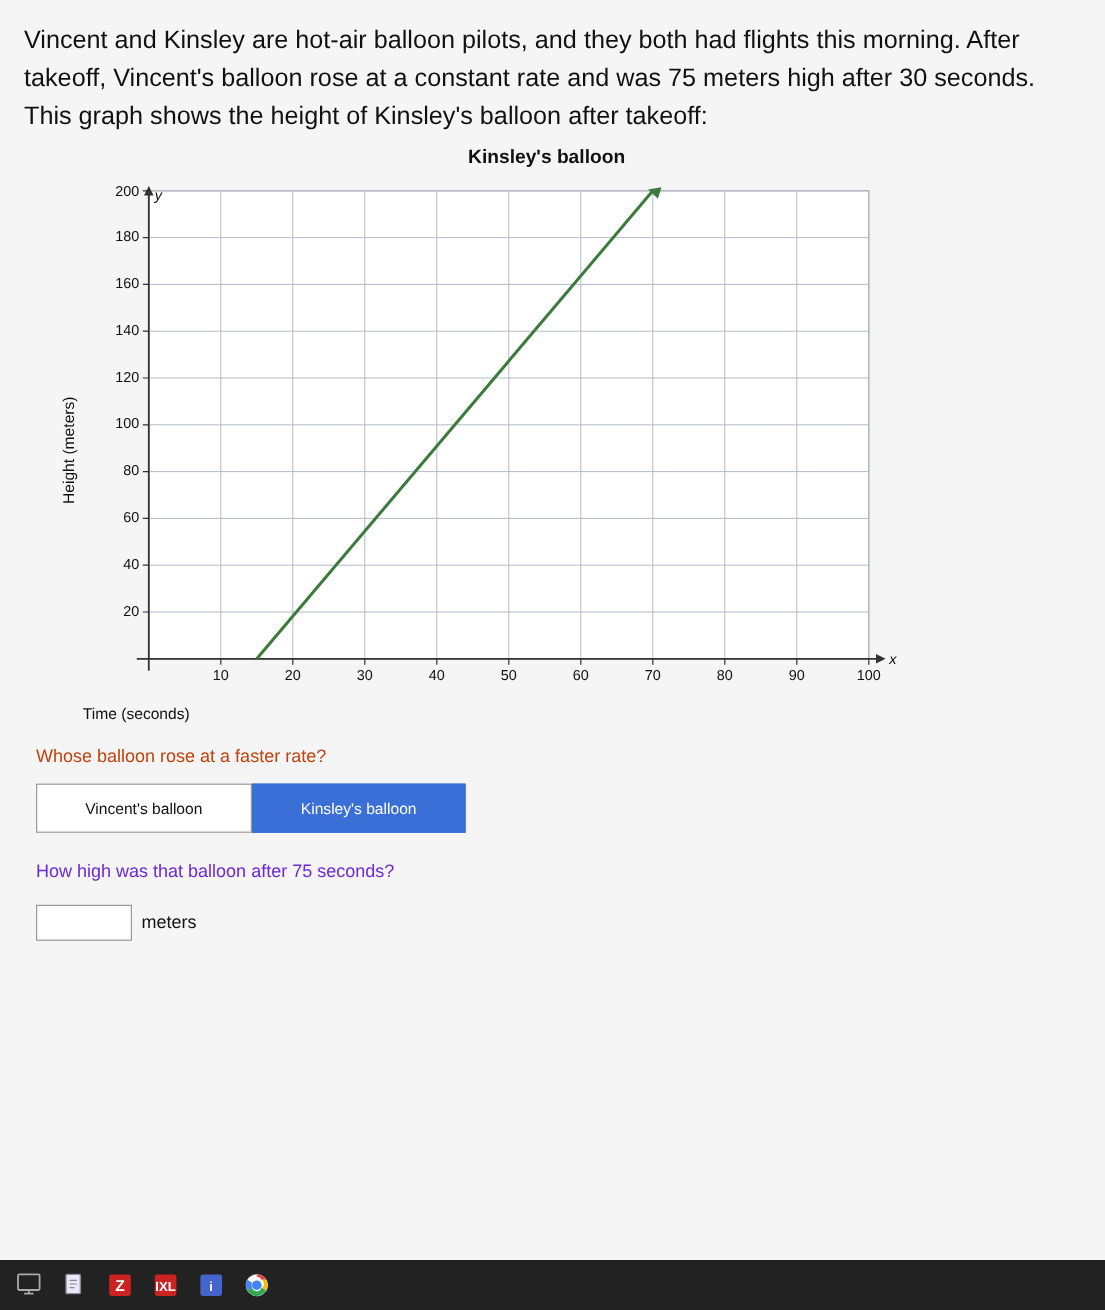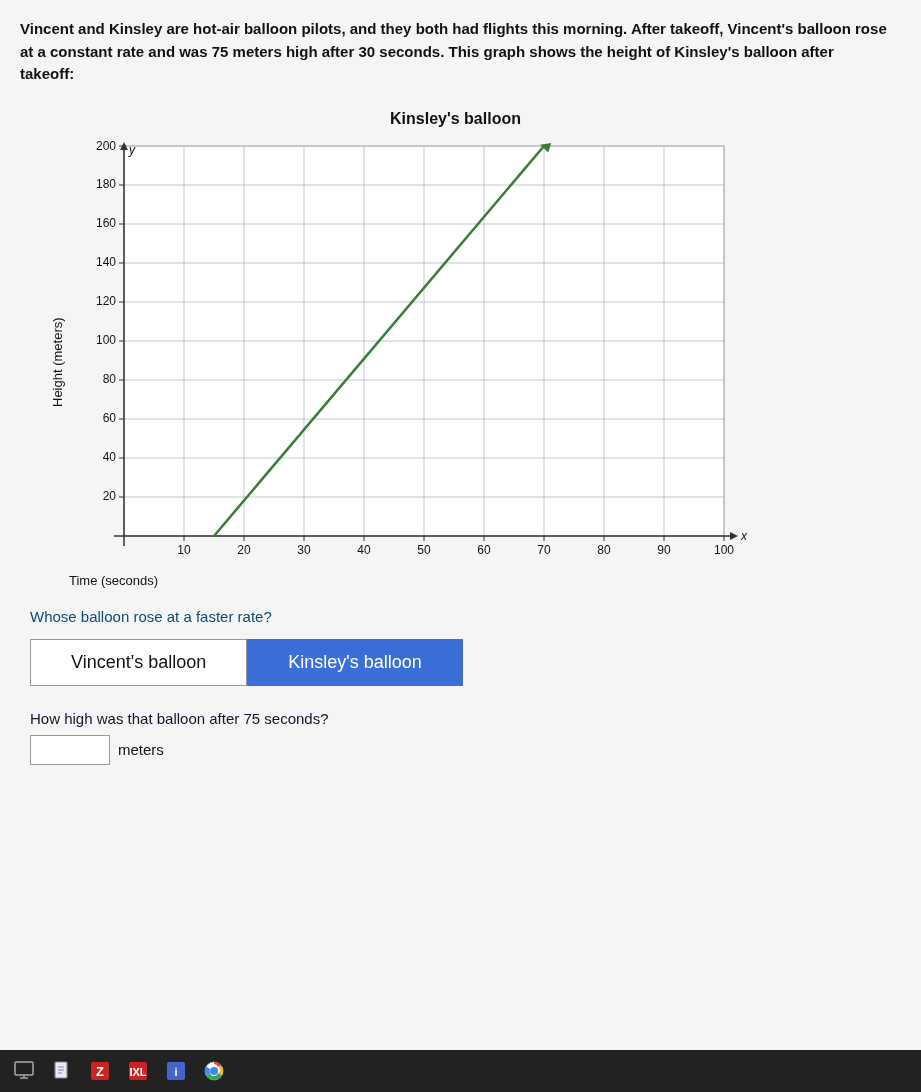--- a/index.html
+++ b/index.html
@@ -10,25 +10,24 @@
       width: 921px;
       min-height: 1092px;
     }
     .page {
       background: #f5f5f5;
       width: 921px;
       min-height: 1050px;
       padding: 18px 30px 20px 20px;
     }
     .intro-text {
-      font-size: 15px;
+      font-size: 21px;
       line-height: 1.5;
-      margin-bottom: 24px;
-      color: #111;
-      font-weight: bold;
+      margin-bottom: 10px;
+      color: #111;
     }
     .chart-title {
       text-align: center;
       font-weight: bold;
       font-size: 16px;
       margin-bottom: 8px;
       color: #111;
     }
     .chart-area {
       display: flex;
@@ -58,48 +57,48 @@
       font-size: 13px;
       color: #111;
       margin-top: 4px;
     }
     .question-section {
       margin-top: 20px;
       padding-left: 10px;
     }
     .question-text {
       font-size: 15px;
-      color: #0c4a6e;
+      color: #c2410c;
       margin-bottom: 14px;
     }
     .answer-buttons {
       display: flex;
       flex-direction: row;
       gap: 0;
       margin-bottom: 24px;
     }
     .btn-option {
       border: 1.5px solid #999;
       background: #fff;
       padding: 12px 40px;
-      font-size: 18px;
+      font-size: 13px;
       cursor: pointer;
       color: #111;
       min-width: 160px;
       text-align: left;
     }
     .btn-option.selected {
       background: #3a6fd8;
       color: #fff;
       border-color: #3a6fd8;
     }
     .question2-text {
       font-size: 15px;
-      color: #0f172a;
-      margin-bottom: 8px;
+      color: #6d28d9;
+      margin-bottom: 19px;
     }
     .answer-input-row {
       display: flex;
       align-items: center;
       gap: 8px;
     }
     .answer-input {
       border: 1.5px solid #999;
       background: #fff;
       width: 80px;

